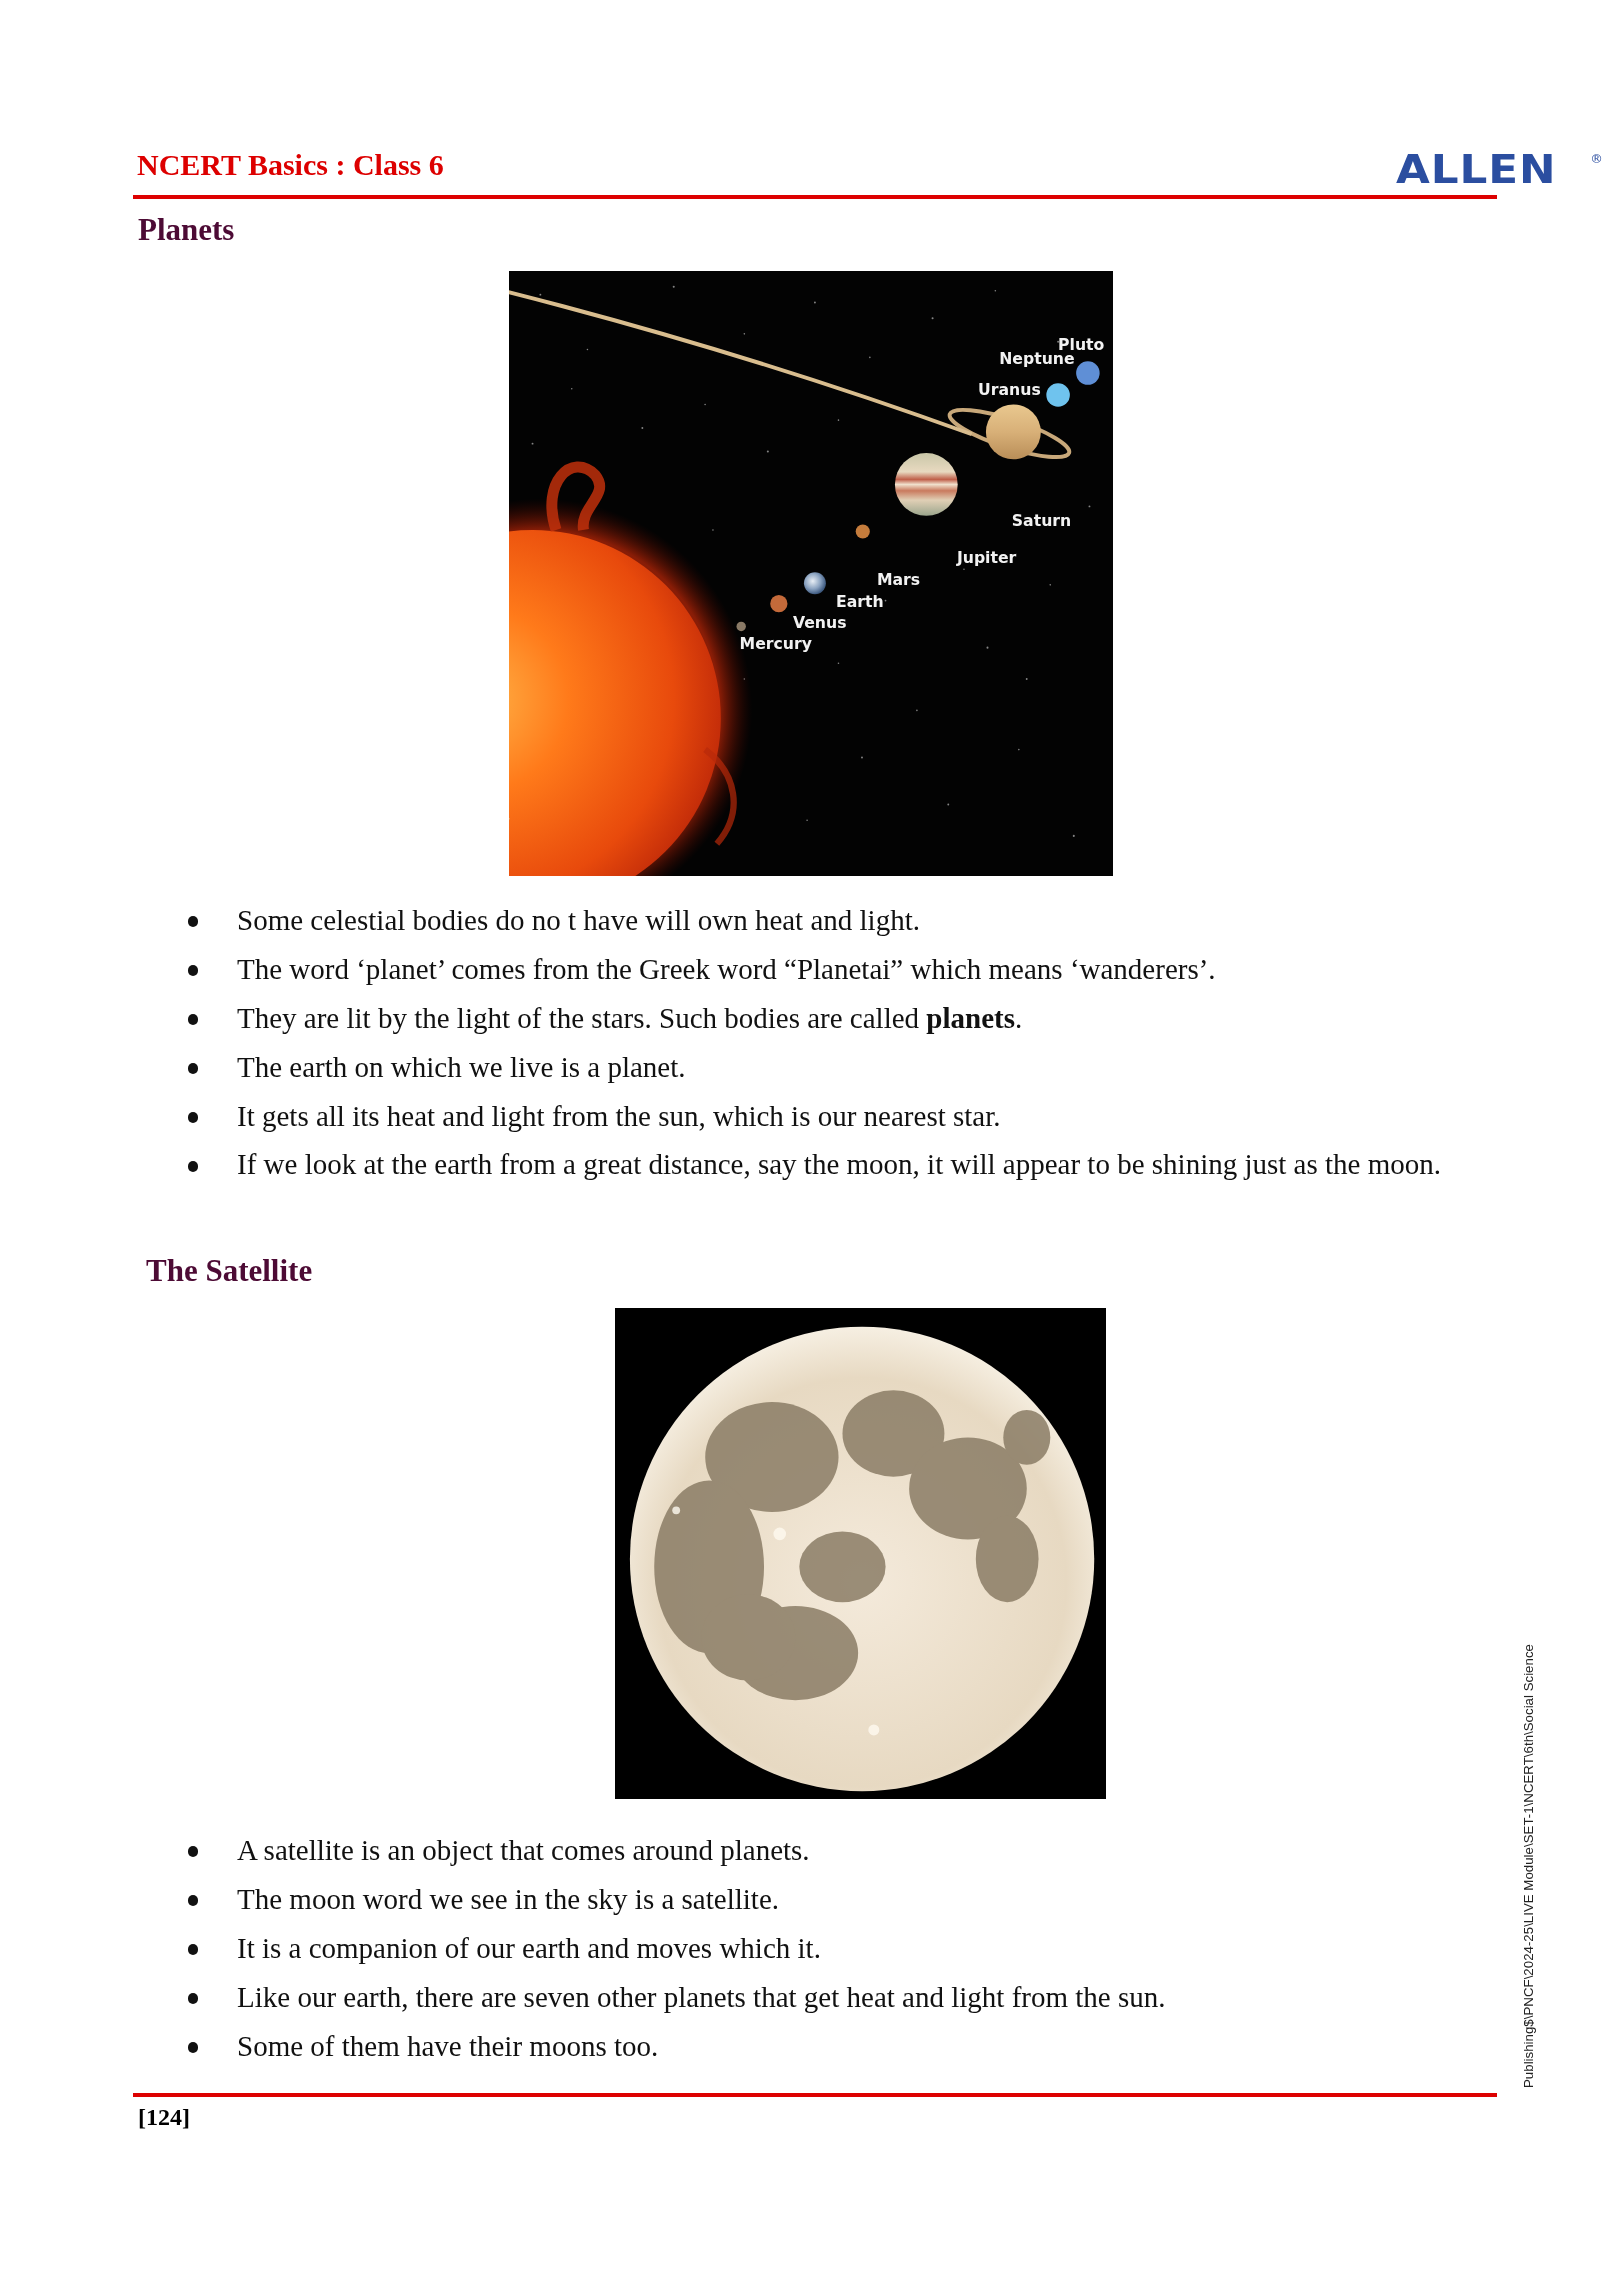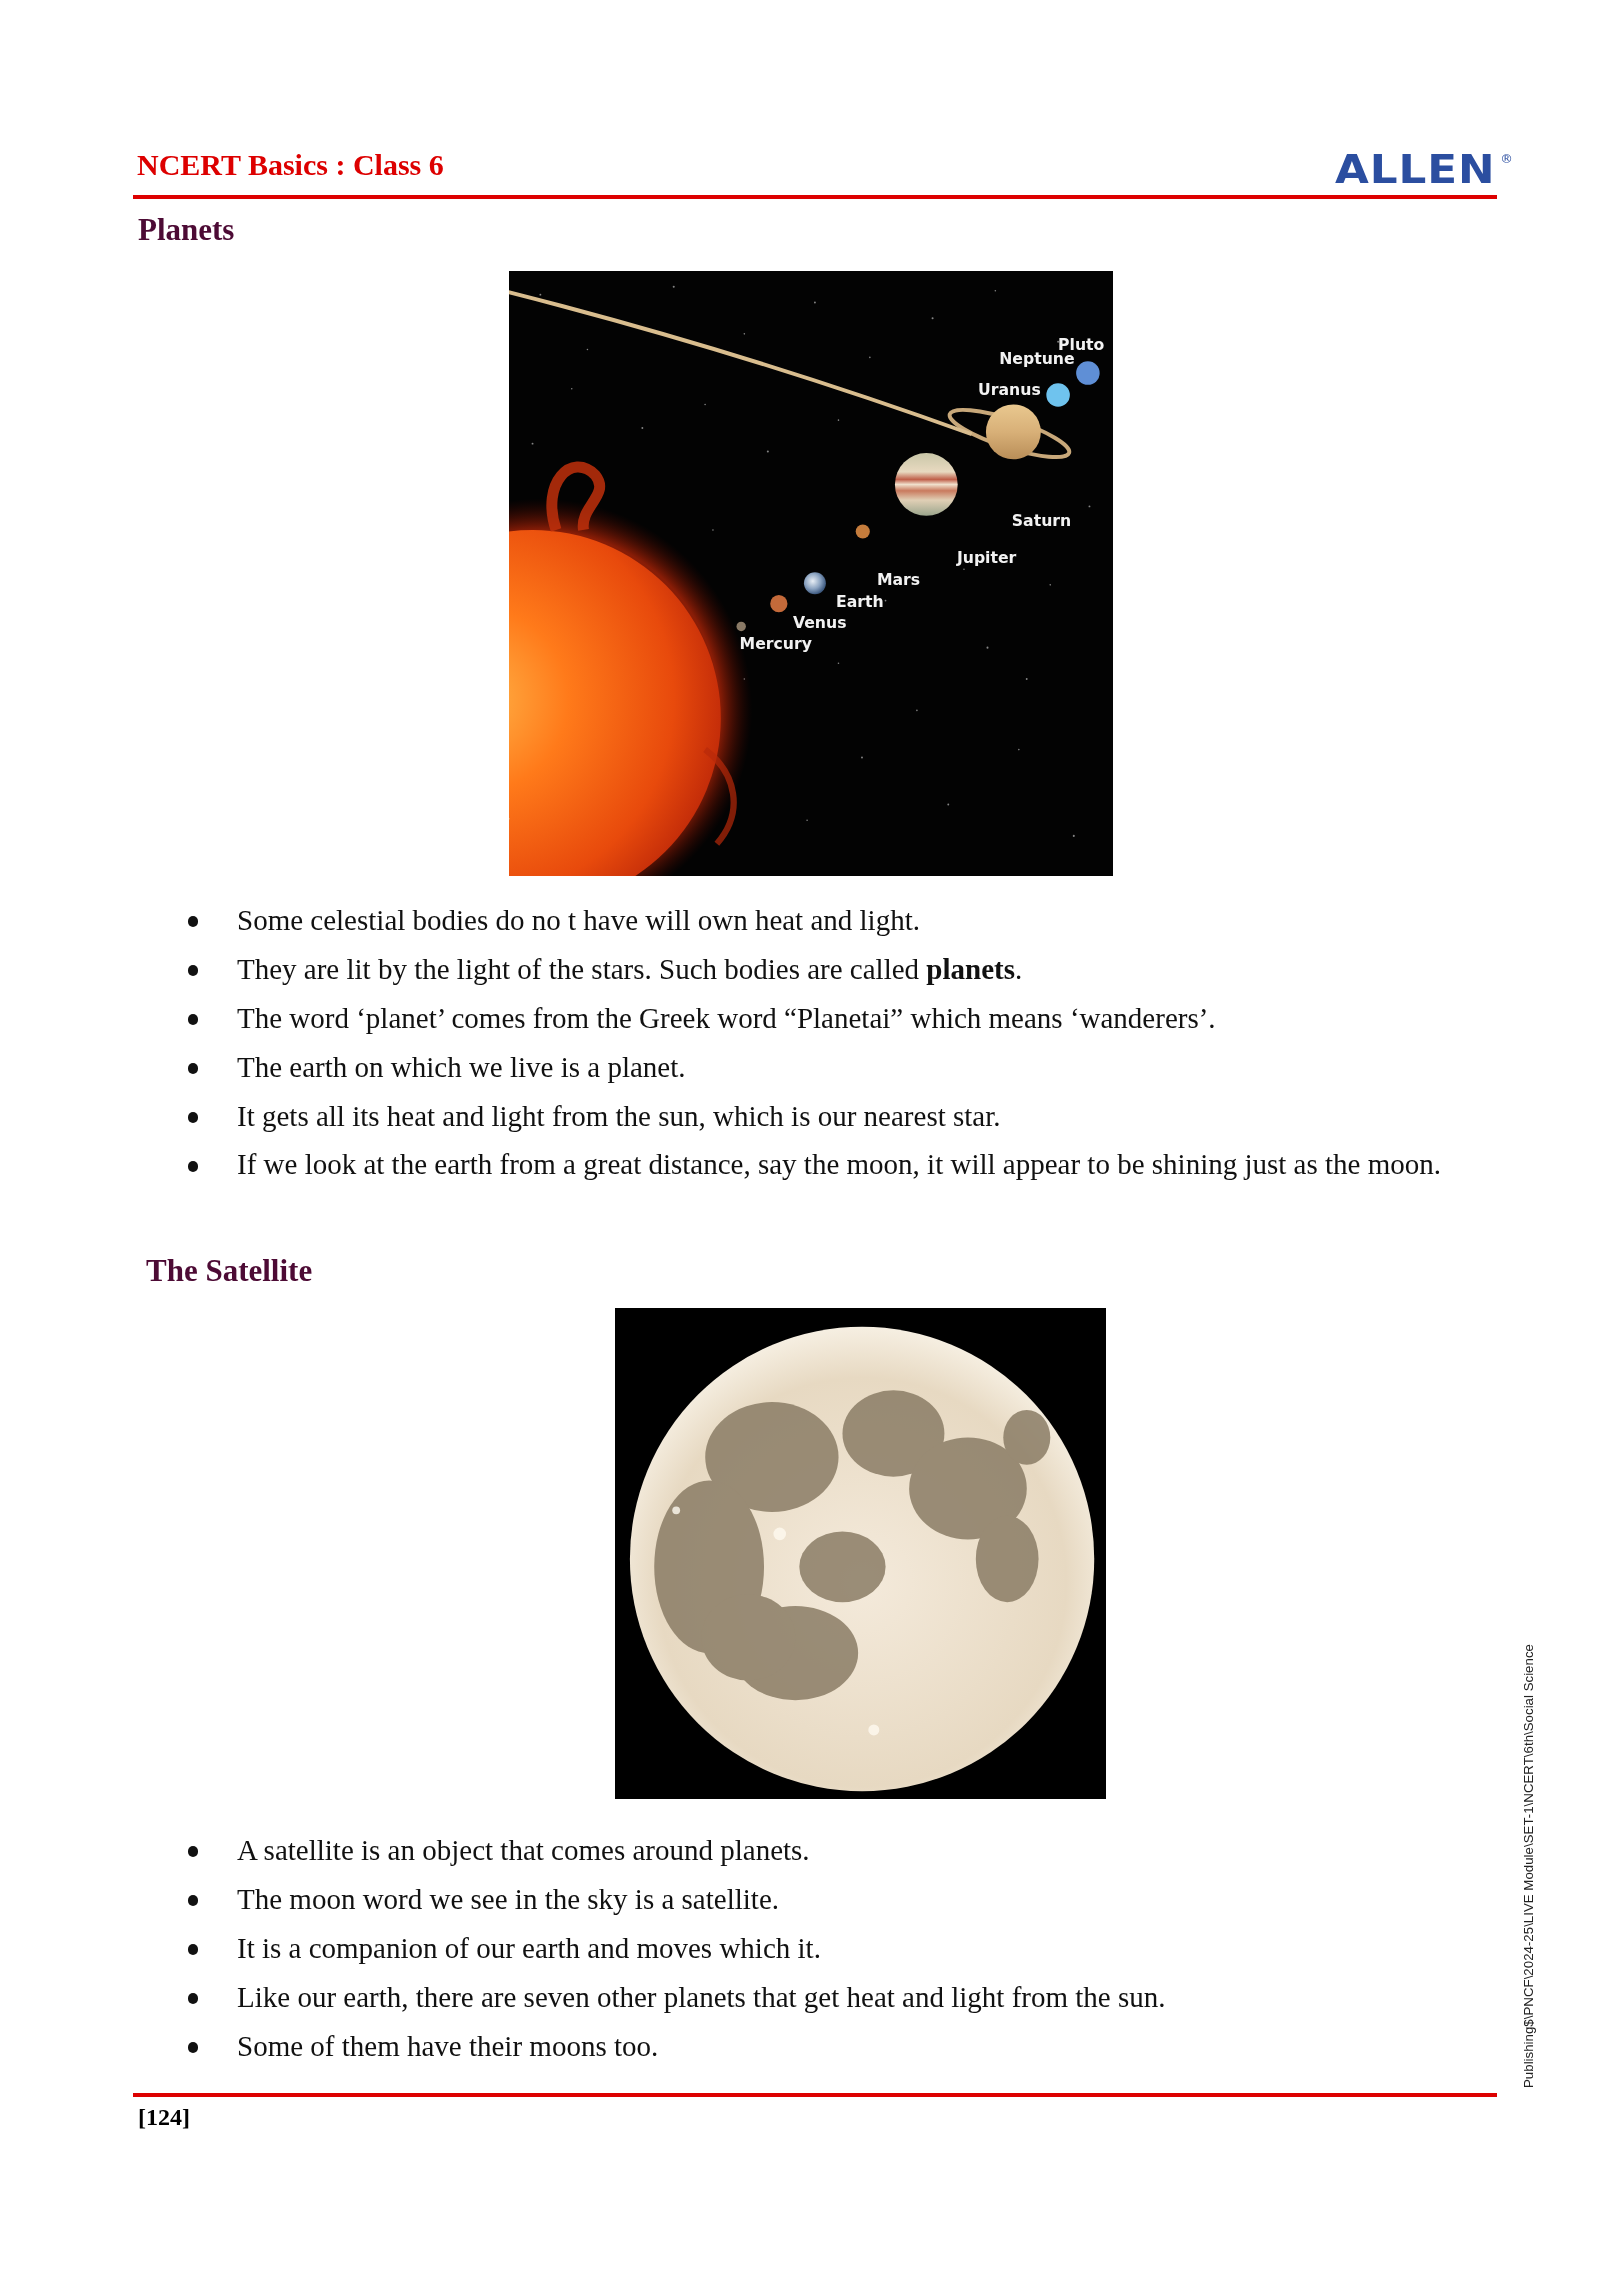--- a/index.html
+++ b/index.html
@@ -1,21 +1,21 @@
 <!DOCTYPE html>
 <html style="font-size:12.6px"><head>
 <meta charset="utf-8">
 <style>
   html, body { margin: 0; padding: 0; background: #ffffff; }
   body { width: 1623px; height: 2295px; position: relative; overflow: hidden;
          font-family: "DejaVu Serif", "Liberation Serif", serif; color: #111; }
 
   .header-title { position: absolute; left: 137px; top: 148px; font-size: 30px; font-weight: bold;
                   color: #dd0000; font-family: "Liberation Serif", "DejaVu Serif", serif; letter-spacing: 0px; }
-  .logo { position: absolute; left: 1335px; top: 148px; height: 47px; display: flex; align-items: flex-start; }
+  .logo { position: absolute; left: 1396px; top: 148px; height: 47px; display: flex; align-items: flex-start; gap: 29px; }
   .logo-text { font-family: "DejaVu Sans", "Liberation Sans", sans-serif; font-weight: bold; font-size: 39px;
                color: #2b4ea0; letter-spacing: 0.8px; transform: scaleX(1.12); transform-origin: left top;
                line-height: 44px; }
   .logo-reg { font-family: "DejaVu Sans", sans-serif; font-size: 12.6px; color: #2b4ea0; margin-left: 22px; margin-top: 3.1px; }
 
   .rule { position: absolute; left: 133px; width: 1364px; height: 3.9px; background: #dd0000; }
   .rule.top { top: 195px; }
   .rule.bottom { top: 2093px; }
 
   .section-heading { position: absolute; left: 138px; font-size: 31px; font-weight: bold; color: #4d0b35;
@@ -145,22 +145,22 @@
     <text class="planet-label" x="571" y="372">Jupiter</text>
     <text class="planet-label" x="641" y="325">Saturn</text>
     <text class="planet-label" x="598" y="158">Uranus</text>
     <text class="planet-label" x="625" y="119">Neptune</text>
     <text class="planet-label" x="700" y="100">Pluto</text>
   </svg>
 </div>
 
 <ul class="bullets" style="top:896px;">
   <li><span class="dot"></span><span>Some celestial bodies do no t have will own heat and light.</span></li>
+  <li><span class="dot"></span><span>The word ‘planet’ comes from the Greek word “Planetai” which means ‘wanderers’.</span></li>
   <li><span class="dot"></span><span>They are lit by the light of the stars. Such bodies are called </span><b>planets</b><span>.</span></li>
-  <li><span class="dot"></span><span>The word ‘planet’ comes from the Greek word “Planetai” which means ‘wanderers’.</span></li>
   <li><span class="dot"></span><span>The earth on which we live is a planet.</span></li>
   <li><span class="dot"></span><span>It gets all its heat and light from the sun, which is our nearest star.</span></li>
   <li class="wrap"><span class="dot"></span><span>If we look at the earth from a great distance, say the moon, it will appear to be shining just as the moon.</span></li>
 </ul>
 
 <div class="section-heading" style="top:1253px;margin-left:8px;">The Satellite</div>
 
 <div class="figure" style="left:615px; top:1308px; width:491px; height:491px;">
   <svg width="491" height="491" viewBox="0 0 626 626" xmlns="http://www.w3.org/2000/svg">
     <defs>

